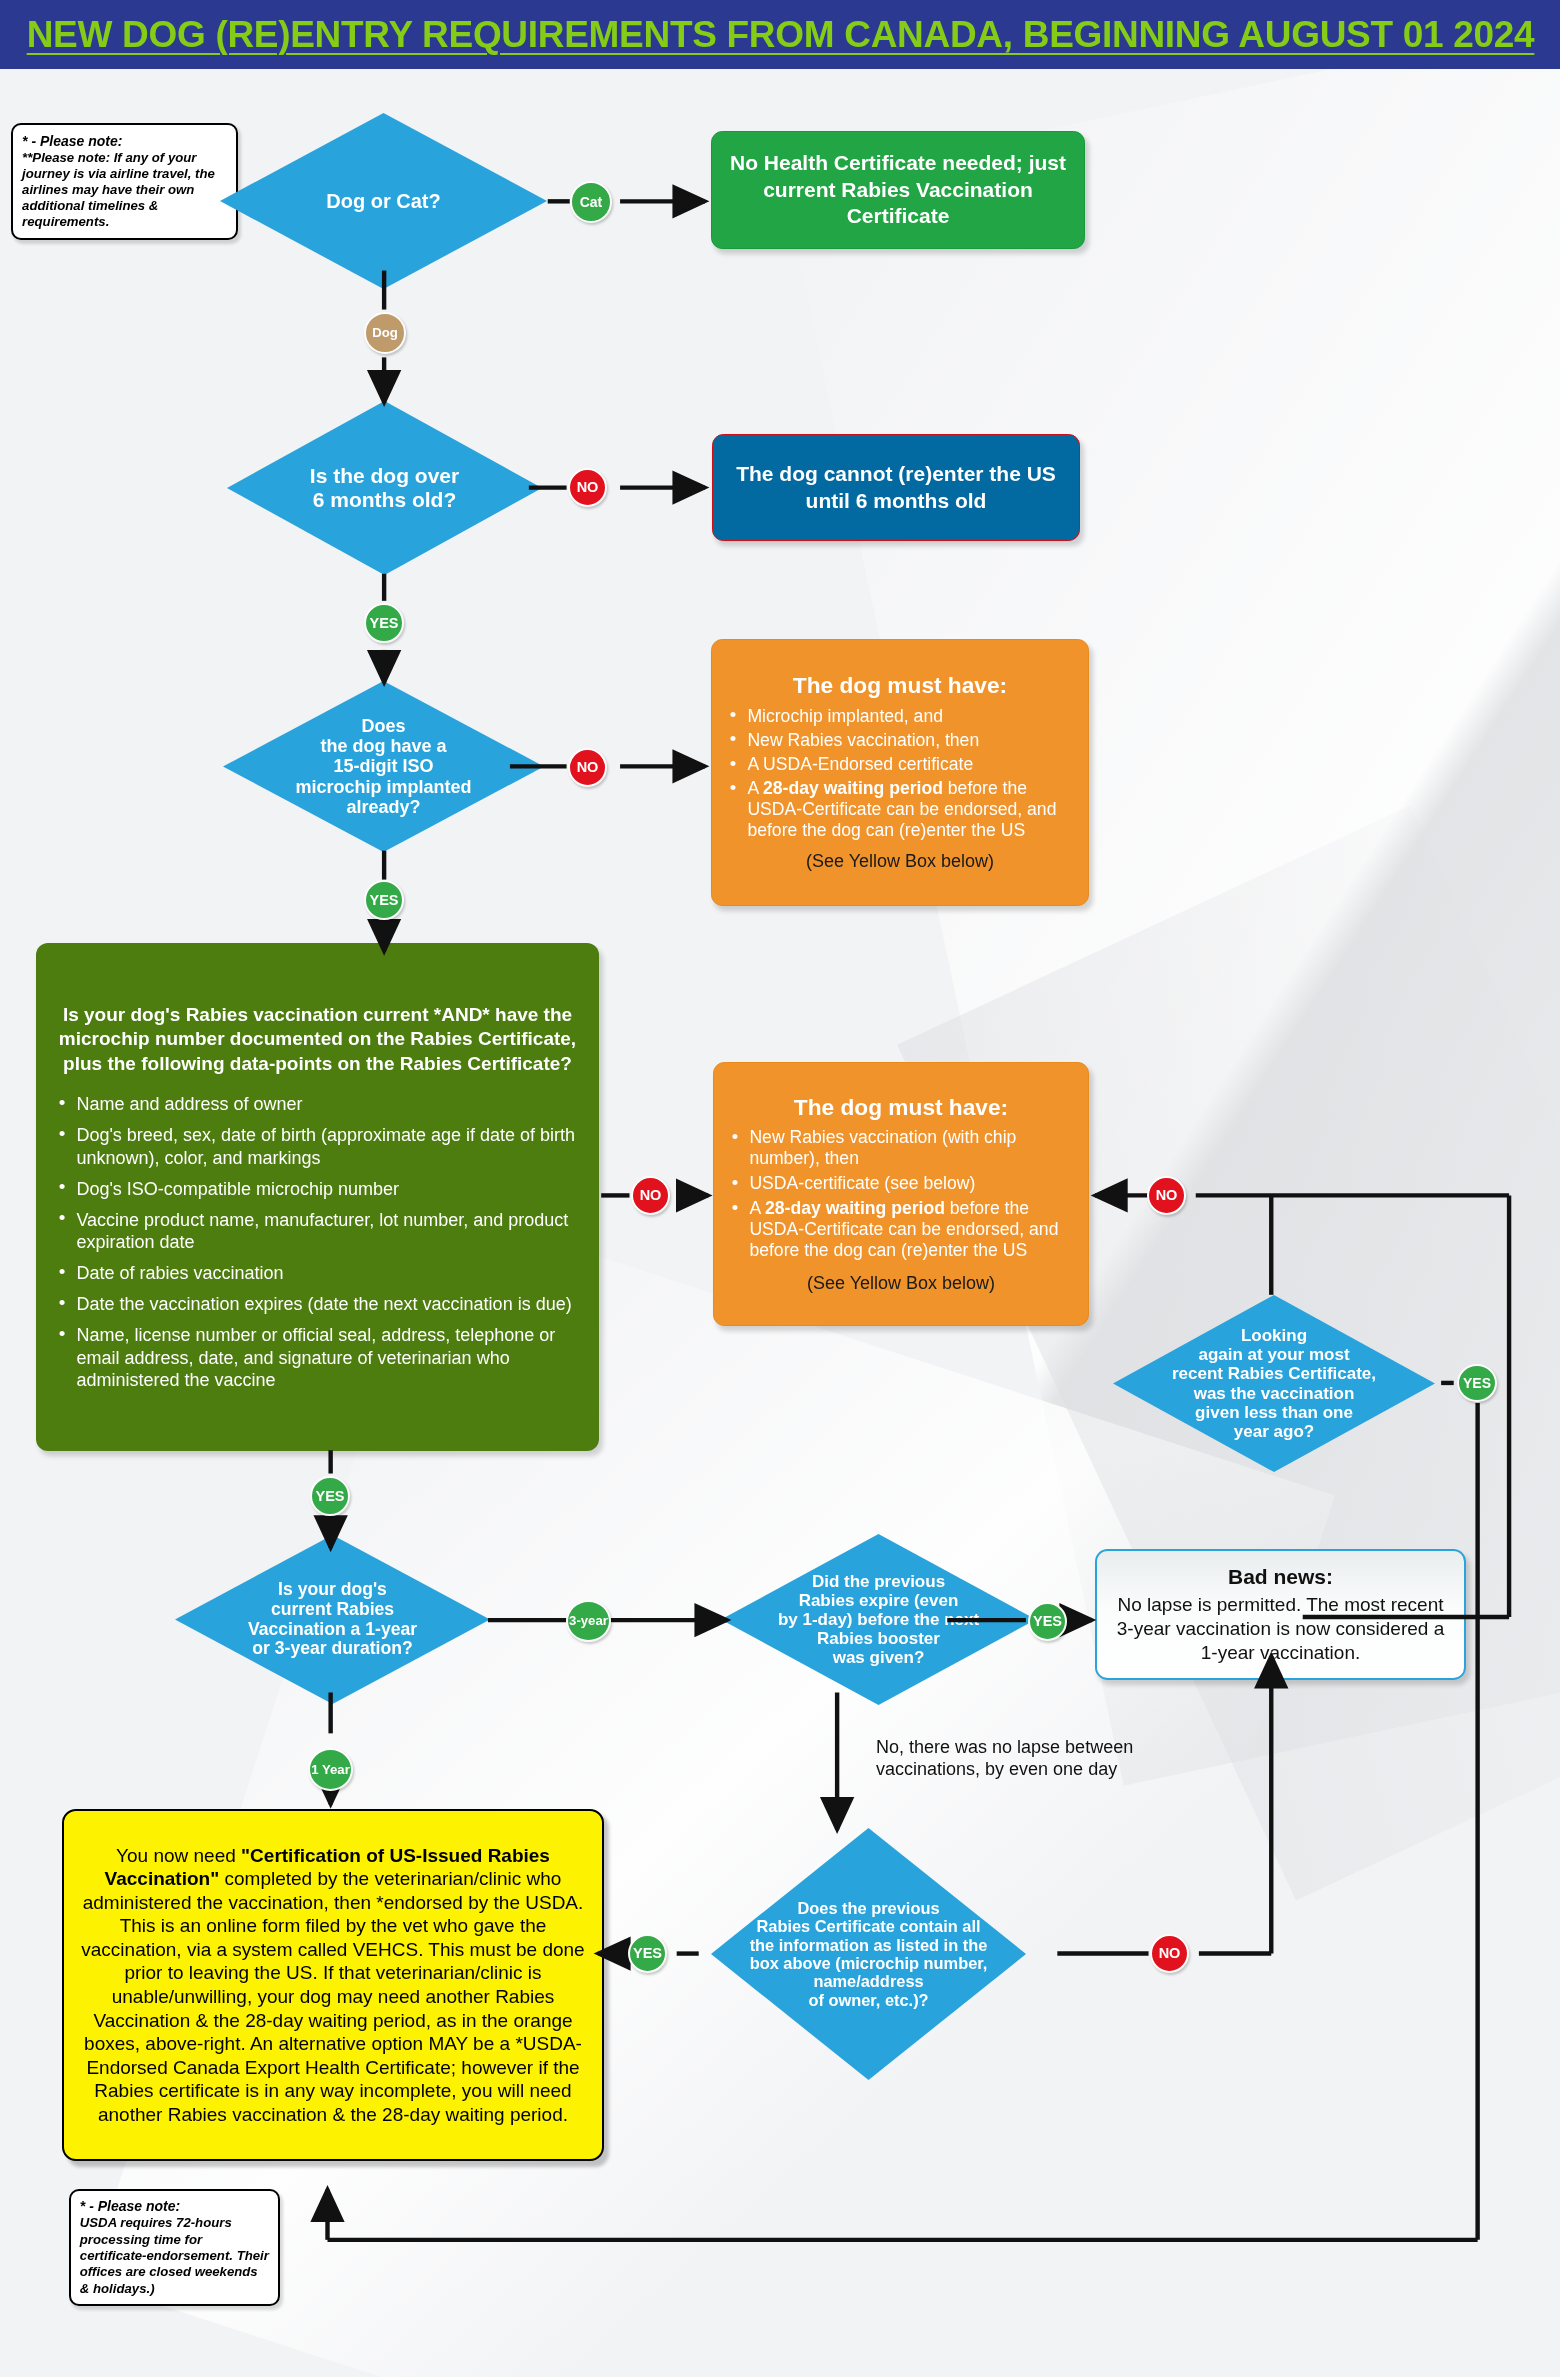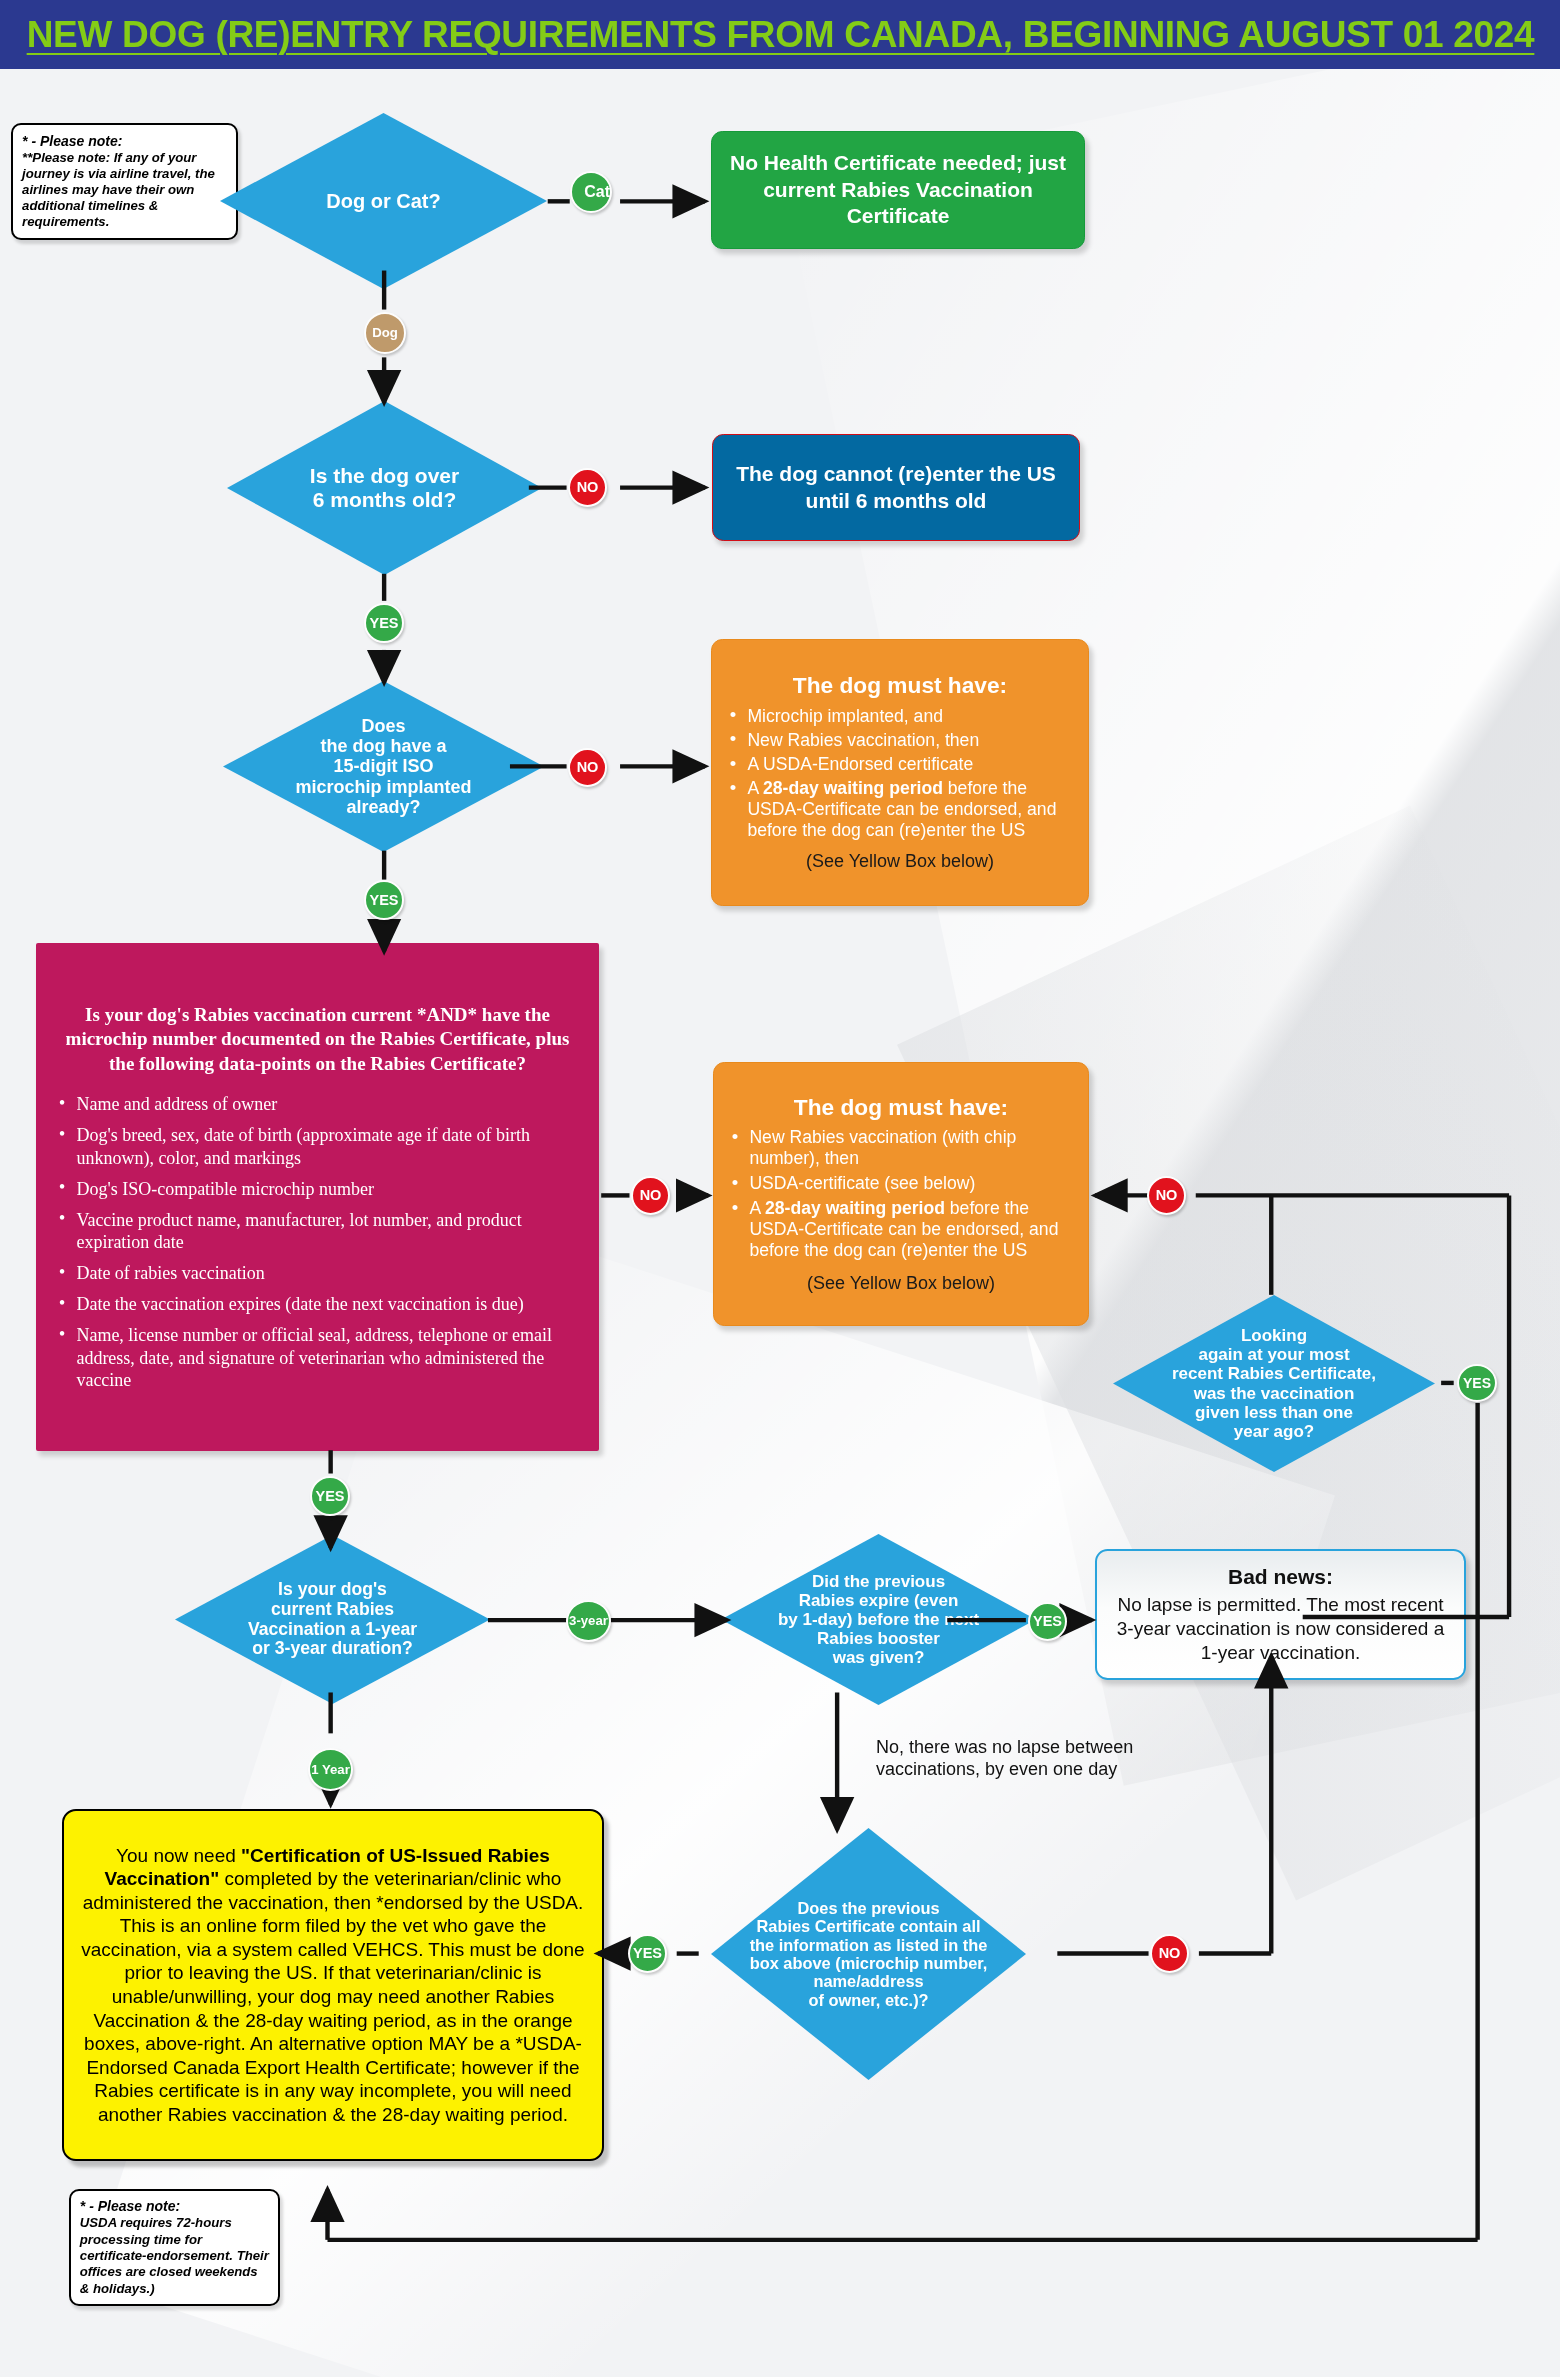--- a/index.html
+++ b/index.html
@@ -62,21 +62,21 @@
   .box {
     border-radius: 11.3px;
     display: flex; flex-direction: column; justify-content: center;
     box-shadow: 3.8px 5px 5px rgba(0,0,0,.16);
   }
   .box .title { text-align: center; font-weight: bold; }
 
   .box-green { background: #22a544; color: #fff; border: 1.9px solid #169a3a; align-items: center; text-align: center; }
   .box-red   { background: #0369a1; color: #fff; border: 1.9px solid #d20d16; align-items: center; text-align: center; }
   .box-orange{ background: #f0932b; color: #fff; border: 1.9px solid #e88a1d; }
-  .box-blue  { background: #be185d; color: #fff; border-radius: 2px; font-family: Liberation Serif, serif; }
+  .box-blue  { background: #4d7c0f; color: #fff; border-radius: 12px; }
   .box-badnews {
     background: linear-gradient(180deg,#e9edef 0%,#fbfcfc 45%,#ffffff 100%);
     color: #111; border: 2.5px solid #29a3dc; border-radius: 12.6px;
     align-items: center; text-align: center;
   }
   .box-yellow {
     background: #fdf200; color: #000; border: 2.5px solid #000;
     border-radius: 14px; text-align: center;
     box-shadow: 5px 5.7px 3.8px rgba(0,0,0,.22);
   }
@@ -201,21 +201,21 @@
 
   <div class="node note" style="left:11.3px; top:123px; width:227px; padding:7.6px 8.8px; font-size:14px; line-height:1.22;">
     <div>* - Please note:</div>
     <div style="font-size:13.2px;">**Please note: If any of your journey is via airline travel, the airlines may have their own additional timelines &amp; requirements.</div>
   </div>
 
   <div class="node diamond" style="left:220px; top:113px; width:327px; height:176px; font-size:20px;">
     <span>Dog or Cat?</span>
   </div>
 
-  <div class="badge badge-green" style="left:570px; top:171px; width:42px; height:42px; font-size:16px;justify-content:flex-end;">
+  <div class="badge badge-green" style="left:570px; top:181px; width:42px; height:42px; font-size:14px;">
     <span>Cat</span>
   </div>
 
   <div class="node box box-green" style="left:711px; top:131px; width:374px; height:118px; padding:10px 16.4px; font-size:21px; line-height:1.26; font-weight:bold;">
     <div>No Health Certificate needed; just current Rabies Vaccination Certificate</div>
   </div>
 
   <div class="badge badge-tan" style="left:364px; top:312px; width:42px; height:42px; font-size:13.2px;">
     <span>Dog</span>
   </div>

